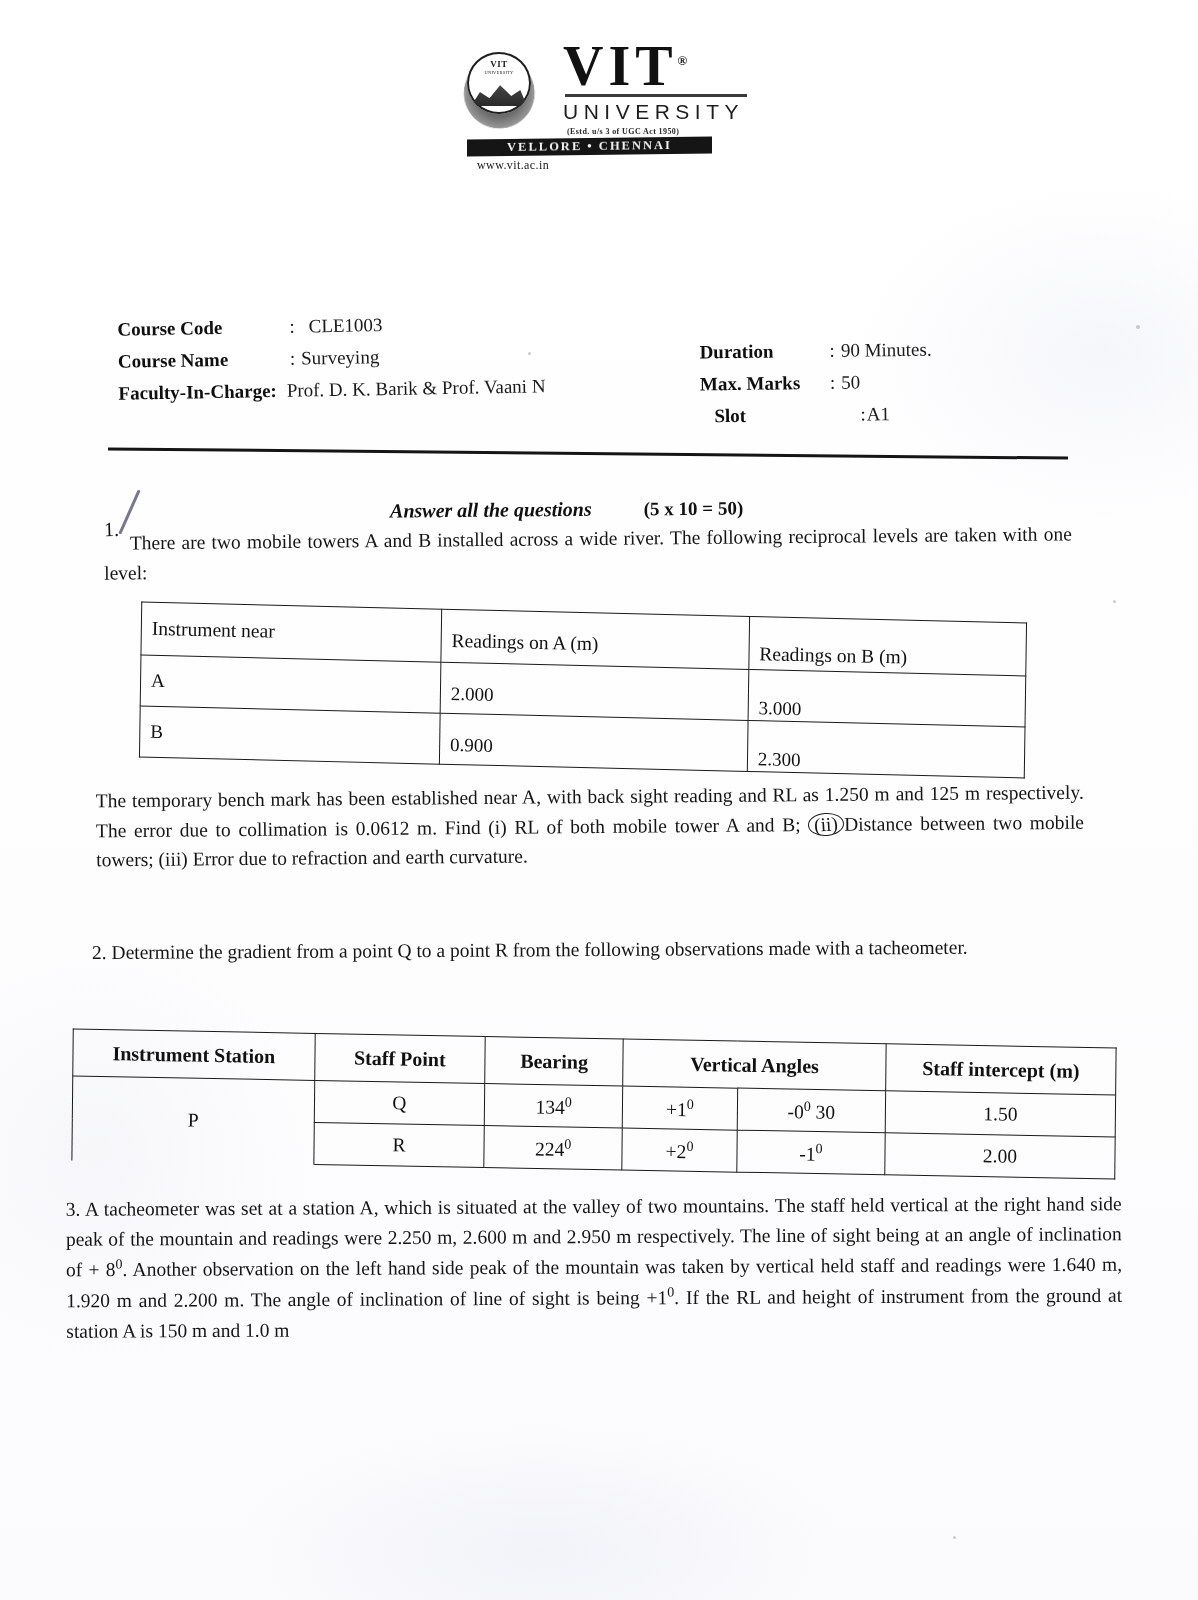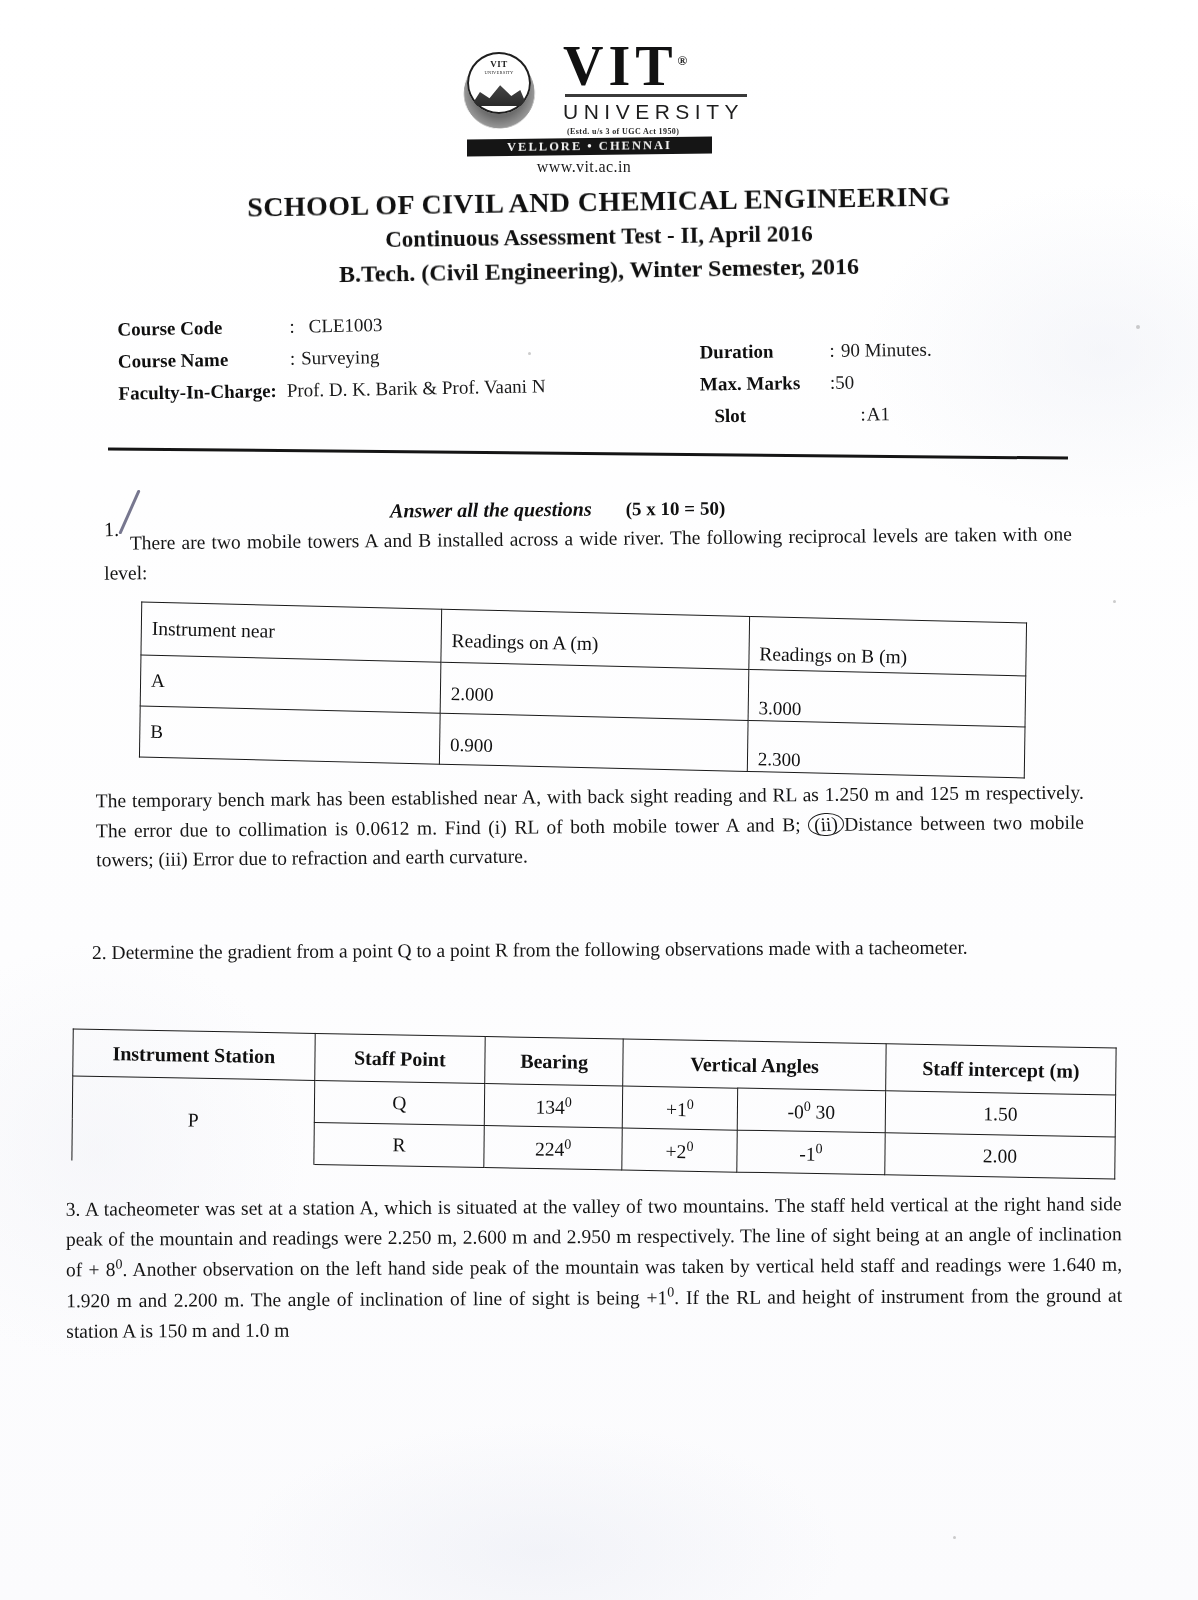--- a/index.html
+++ b/index.html
@@ -153,25 +153,24 @@
     left: 0; right: 0; top: 1px;
     text-align: center;
     color: #f2f2f2;
     font-size: 12.5px;
     font-weight: bold;
     letter-spacing: 2px;
     filter: blur(.35px);
   }
   .vit-url {
     position: absolute;
-    left: 14px;
+    left: 22px;
     top: 120px;
     width: 230px;
-    text-align: center;
-    font-size: 16px;
+    font-size: 12px;
     color: #1a1a1a;
     letter-spacing: .4px;
     filter: blur(.2px);
   }
 
   
   .title-block {
     position: absolute;
     left: 0; right: 0;
     top: 186px;
@@ -256,20 +255,21 @@
   .answer-ital {
     font-style: italic;
     font-weight: bold;
     font-size: 20px;
     color: #101010;
   }
   .answer-marks {
     font-weight: bold;
     font-size: 19px;
     color: #101010;
+    margin-left: 18px;
   }
 
   
   .q-body {
     position: absolute;
     font-size: 19.5px;
     line-height: 1.52;
     color: #151515;
     text-align: justify;
   }
@@ -419,25 +419,20 @@
     <div class="vit-word"><span>VIT</span><span class="vit-reg">®</span></div>
     <div class="vit-rule"></div>
     <div class="vit-univ">UNIVERSITY</div>
     <div class="vit-act">(Estd. u/s 3 of UGC Act 1950)</div>
     <div class="vit-bar">
         <span>VELLORE  •  CHENNAI</span>
       </div>
     <div class="vit-url">www.vit.ac.in</div>
   </div>
 
-  <div class="title-block">
-    <div class="t-school">SCHOOL OF CIVIL AND CHEMICAL ENGINEERING</div>
-    <div class="t-cat">Continuous Assessment Test - II, April 2016</div>
-    <div class="t-prog">B.Tech. (Civil Engineering), Winter Semester, 2016</div>
-  </div>
 
   <div class="meta-left">
     <div class="meta-row">
       <span class="meta-lbl ml-w">Course Code</span>
       <span class="meta-val">:</span>
       <span class="meta-val" style="margin-left:14px">CLE1003</span>
     </div>
     <div class="meta-row">
       <span class="meta-lbl ml-w">Course Name</span>
       <span class="meta-val">:</span>
@@ -451,21 +446,21 @@
 
   <div class="meta-right">
     <div class="meta-row">
       <span class="meta-lbl mr-w">Duration</span>
       <span class="meta-val">:</span>
       <span class="meta-val" style="margin-left:6px">90 Minutes.</span>
     </div>
     <div class="meta-row">
       <span class="meta-lbl mr-w">Max. Marks</span>
       <span class="meta-val">:</span>
-      <span class="meta-val" style="">50</span>
+      <span class="meta-val" style="margin-left:6px">50</span>
     </div>
     <div class="meta-row">
       <span class="meta-lbl mr-w" style="padding-left:14px">Slot</span>
       <span class="meta-val" style="padding-left:16px">:</span>
       <span class="meta-val" style="margin-left:1px">A1</span>
     </div>
   </div>
 
   <div class="hr-main"></div>
 

